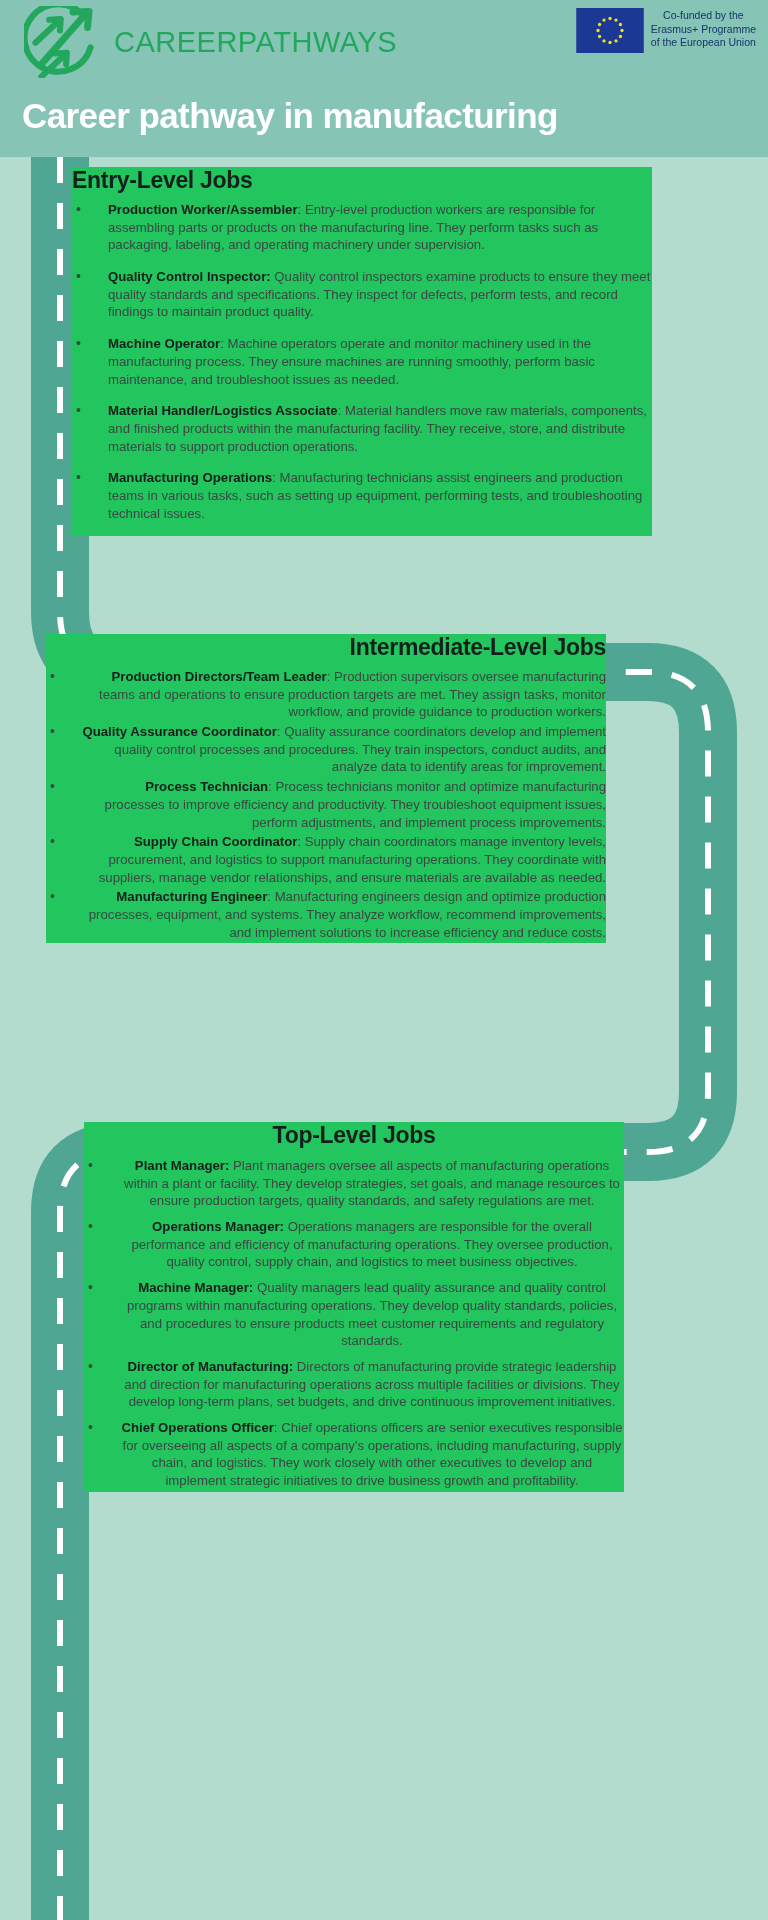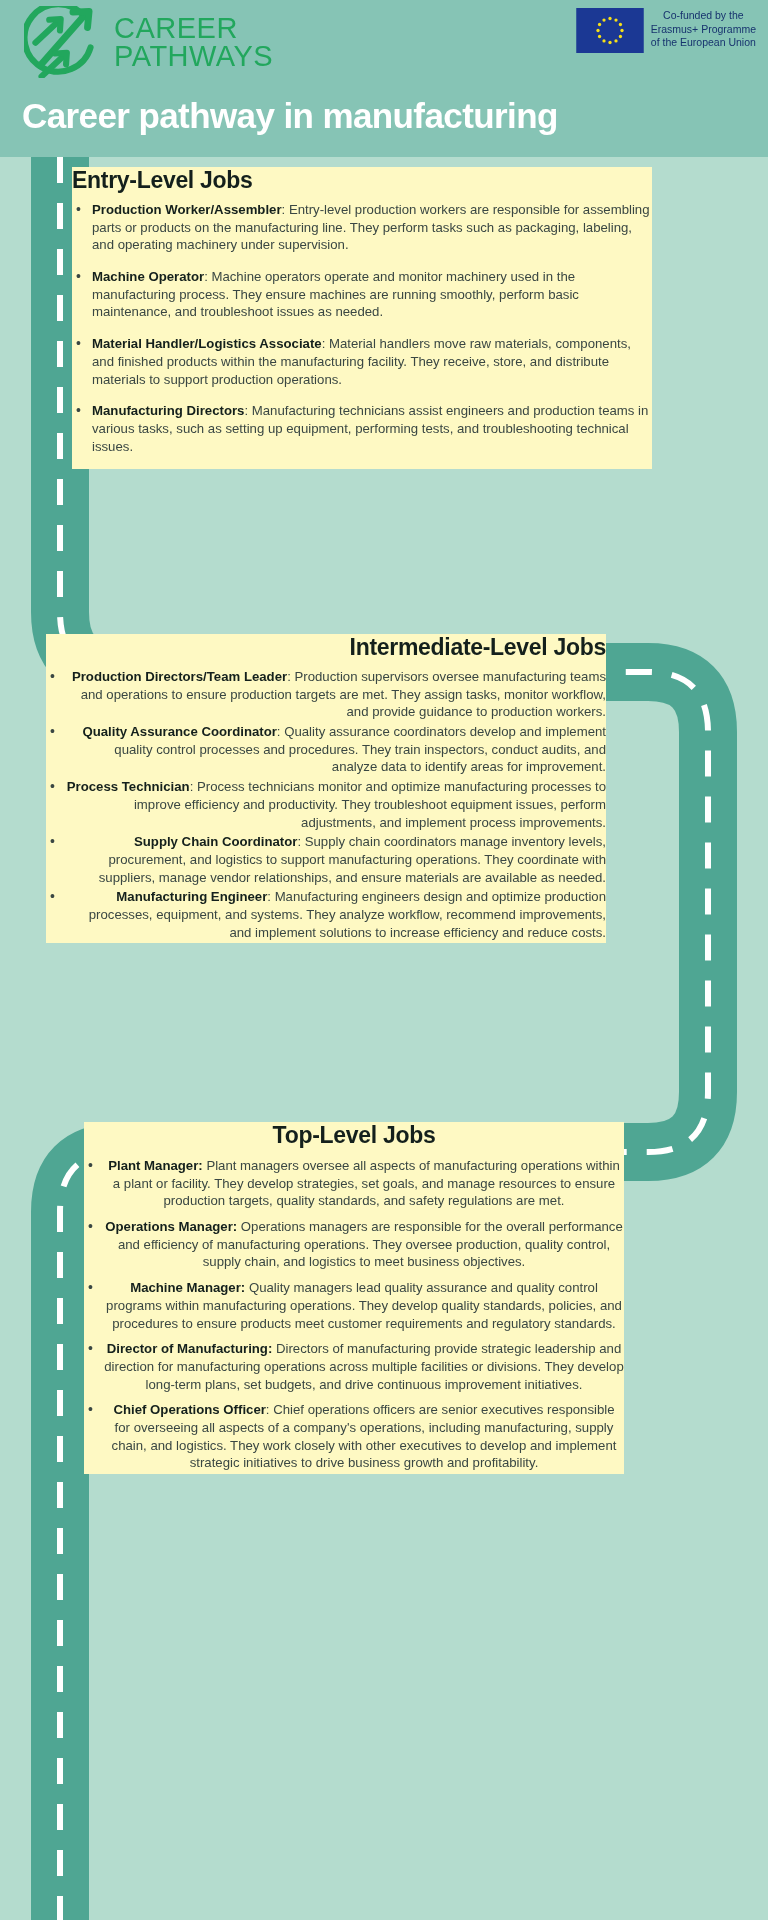--- a/index.html
+++ b/index.html
@@ -15,21 +15,21 @@
   #header-band {
     position:absolute; left:0; top:0; width:768px; height:157px;
     background:#86c4b5;
   }
   #logo-block {
     position:absolute; left:24px; top:6px;
     display:flex; align-items:center; gap:12px;
   }
   #logo-mark { width:78px; height:72px; flex:none; }
   #logo-words {
-    display:flex; flex-direction:column;
+    display:flex; flex-direction:row;
     line-height:0.98;
     color:#22a75d;
     font-size:29px;
     letter-spacing:0.5px;
     font-weight:400;
   }
   #eu-badge {
     position:absolute; right:12px; top:8px;
     display:flex; align-items:flex-start; gap:7px;
   }
@@ -47,30 +47,30 @@
 
   
   #road-layer {
     position:absolute; left:0; top:157px; width:768px; height:1763px;
     pointer-events:none;
   }
 
   
   .panel {
     position:absolute;
-    background:#fef9c3;
+    background:#22c55e;
     color:#2d3a36;
   }
   .panel-title {
     font-size:23px; font-weight:bold; color:#14201c;
     letter-spacing:-0.3px; margin-bottom:7px;
   }
   ul.jobs { list-style:none; }
   ul.jobs > li {
-    position:relative; padding-left:20px;
+    position:relative; padding-left:36px;
     font-size:13.2px; line-height:1.34;
     color:#3a4743;
   }
   ul.jobs > li::before {
     content:"\2022"; position:absolute; left:4px; top:-1px;
     font-size:14px; color:#3a4743;
   }
   ul.jobs > li b { color:#14201c; font-weight:bold; }
 
   #panel-entry { left:72px; top:167px; width:580px; }
@@ -152,23 +152,24 @@
            Q708 995 648 995
            L120 995
            Q60 995 60 1055
            L60 1763" fill="none" stroke="#ffffff" stroke-width="6" stroke-dasharray="26 20" stroke-linecap="butt"></path>
 </svg>
 
 <div class="panel" id="panel-entry">
   <div class="panel-title">Entry-Level Jobs</div>
   <ul class="jobs">
     <li><b>Production Worker/Assembler</b><span>: </span><span>Entry-level production workers are responsible for assembling parts or products on the manufacturing line. They perform tasks such as packaging, labeling, and operating machinery under supervision.</span></li>
+    <li><b>Quality Control Inspector:</b><span> </span><span>Quality control inspectors examine products to ensure they meet quality standards and specifications. They inspect for defects, perform tests, and record findings to maintain product quality.</span></li>
     <li><b>Machine Operator</b><span>: </span><span>Machine operators operate and monitor machinery used in the manufacturing process. They ensure machines are running smoothly, perform basic maintenance, and troubleshoot issues as needed.</span></li>
     <li><b>Material Handler/Logistics Associate</b><span>: </span><span>Material handlers move raw materials, components, and finished products within the manufacturing facility. They receive, store, and distribute materials to support production operations.</span></li>
-    <li><b>Manufacturing Directors</b><span>: </span><span>Manufacturing technicians assist engineers and production teams in various tasks, such as setting up equipment, performing tests, and troubleshooting technical issues.</span></li>
+    <li><b>Manufacturing Operations</b><span>: </span><span>Manufacturing technicians assist engineers and production teams in various tasks, such as setting up equipment, performing tests, and troubleshooting technical issues.</span></li>
   </ul>
 </div>
 
 <div class="panel" id="panel-inter">
   <div class="panel-title">Intermediate-Level Jobs</div>
   <ul class="jobs">
     <li><b>Production Directors/Team Leader</b><span>: </span><span>Production supervisors oversee manufacturing teams and operations to ensure production targets are met. They assign tasks, monitor workflow, and provide guidance to production workers.</span></li>
     <li><b>Quality Assurance Coordinator</b><span>: </span><span>Quality assurance coordinators develop and implement quality control processes and procedures. They train inspectors, conduct audits, and analyze data to identify areas for improvement.</span></li>
     <li><b>Process Technician</b><span>: </span><span>Process technicians monitor and optimize manufacturing processes to improve efficiency and productivity. They troubleshoot equipment issues, perform adjustments, and implement process improvements.</span></li>
     <li><b>Supply Chain Coordinator</b><span>: </span><span>Supply chain coordinators manage inventory levels, procurement, and logistics to support manufacturing operations. They coordinate with suppliers, manage vendor relationships, and ensure materials are available as needed.</span></li>

